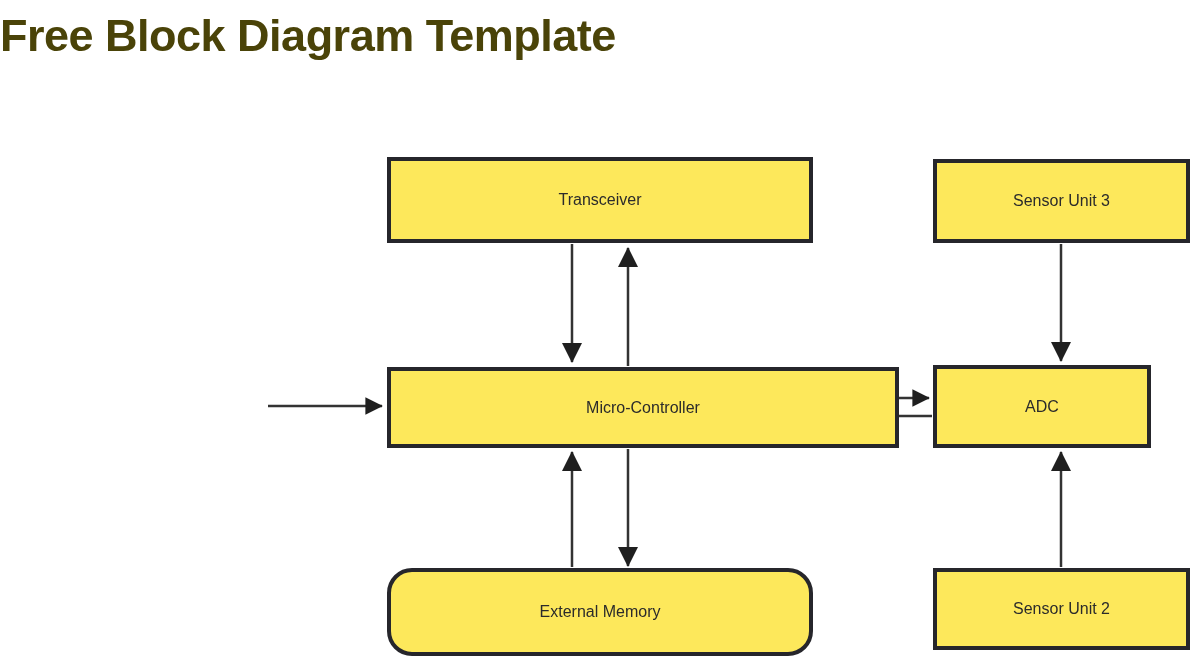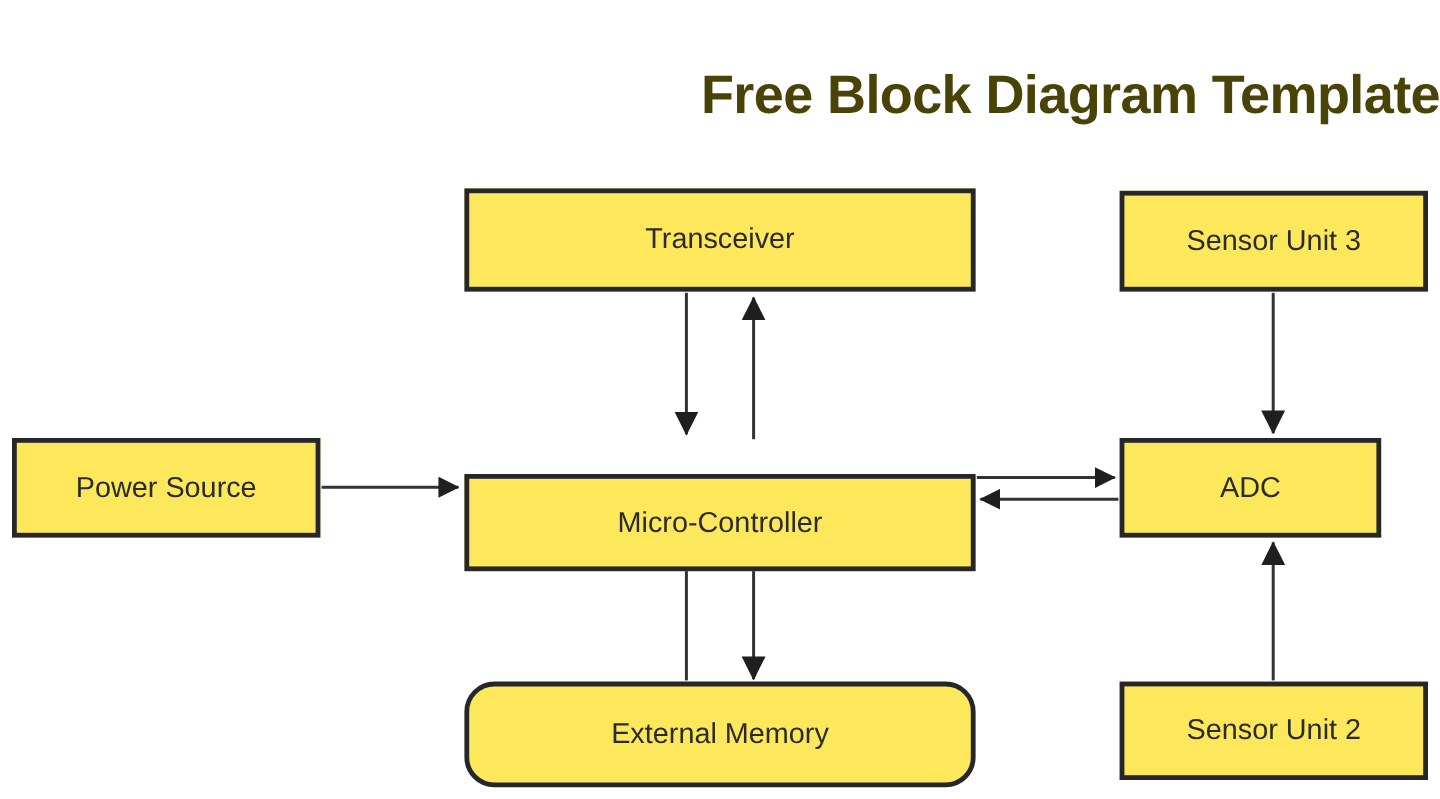--- a/index.html
+++ b/index.html
@@ -17,41 +17,40 @@
     position: relative;
     width: 1200px;
     height: 666px;
     background: #ffffff;
   }
   #title {
     position: absolute;
     left: 0;
     top: 10px;
     width: 1200px;
-    text-align: right;
+    text-align: left;
     font-family: "Liberation Sans", sans-serif;
     font-size: 45px;
     font-weight: bold;
     letter-spacing: -0.5px;
     color: #4a4308;
     white-space: nowrap;
-    margin-top: 43px;
   }
   .block {
     position: absolute;
     box-sizing: border-box;
     background: #FDE85B;
     border: 4px solid #26262b;
     display: flex;
     align-items: center;
     justify-content: center;
   }
   .block-label {
     font-family: "Liberation Sans", sans-serif;
-    font-size: 24px;
+    font-size: 16px;
     font-weight: normal;
     color: #2b2b2b;
     line-height: 1;
     white-space: nowrap;
     user-select: none;
   }
   #edges {
     position: absolute;
     left: 0;
     top: 0;
@@ -97,25 +96,22 @@
   </svg>
 
   <div class="block" style="left:387px; top:157px; width:426px; height:86px;">
     <span class="block-label">Transceiver</span>
   </div>
 
   <div class="block" style="left:933px; top:159px; width:257px; height:84px;">
     <span class="block-label">Sensor Unit 3</span>
   </div>
 
-  <div class="block" style="left:10px; top:365px; width:257px; height:83px;">
-    <span class="block-label">Power Source</span>
-  </div>
 
-  <div class="block" style="left:387px; top:367px; width:426px; height:81px;margin-top:28px;">
+  <div class="block" style="left:387px; top:367px; width:512px; height:81px;">
     <span class="block-label">Micro-Controller</span>
   </div>
 
   <div class="block" style="left:933px; top:365px; width:218px; height:83px;">
     <span class="block-label">ADC</span>
   </div>
 
   <div class="block" style="left:387px; top:568px; width:426px; height:88px;border-radius:25px;">
     <span class="block-label">External Memory</span>
   </div>

